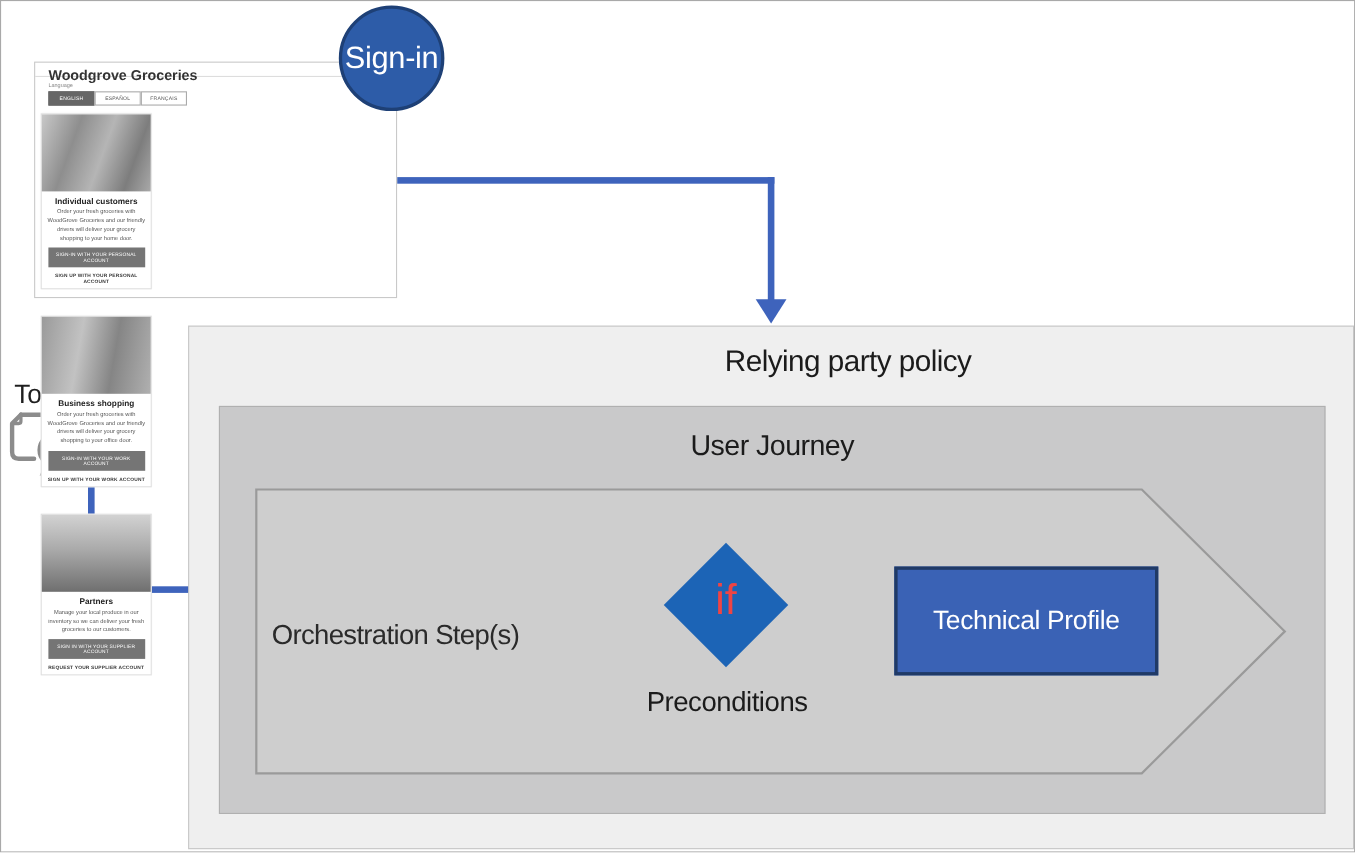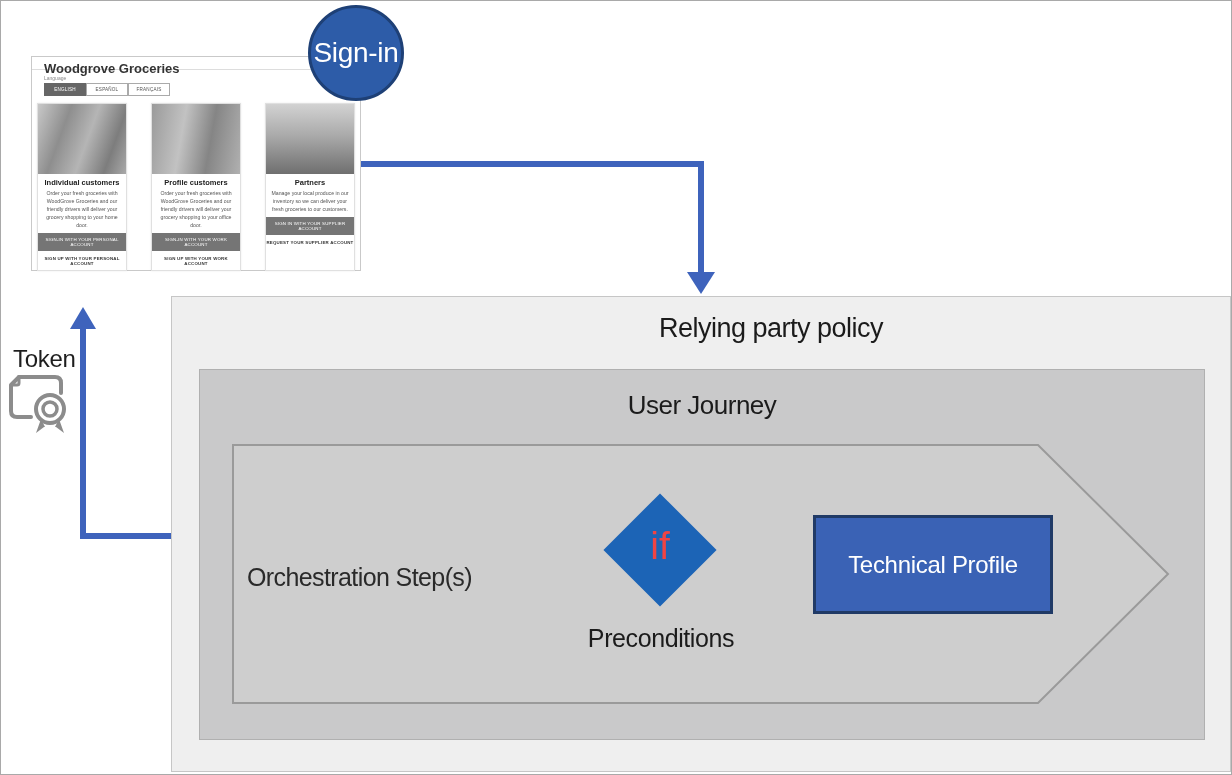--- a/index.html
+++ b/index.html
@@ -101,21 +101,21 @@
   }
   .lang-section { padding:5px 0 0 12px; }
   .lang-label { font-size:5px; color:#888; margin-bottom:2px; }
   .lang-row { display:flex; }
   .lang-btn {
     font-size:4.6px; letter-spacing:0.2px; color:#555;
     border:1px solid #aaa; background:#fff; padding:3px 0;
     width:42px; text-align:center; cursor:pointer;
   }
   .lang-btn.selected { background:#666; color:#fff; border-color:#666; }
-  .cards-row { display:flex; gap:24px; padding:7px 5px 0 5px; }
+  .cards-row { display:flex; gap:24px; padding:7px 5px 0 5px;flex-direction:column; }
   .card {
     width:101px; background:#fff; border:1px solid #e0e0e0;
     box-shadow:0 0 2px rgba(0,0,0,0.08); padding-bottom:4px;
   }
   .card-img { width:100%; height:70px; }
   .img-0 { background:linear-gradient(110deg,#c8c8c8 0%,#8e8e8e 30%,#b5b5b5 55%,#7d7d7d 80%,#a9a9a9 100%); }
   .img-1 { background:linear-gradient(100deg,#9a9a9a 0%,#c2c2c2 35%,#858585 65%,#b0b0b0 100%); }
   .img-2 { background:linear-gradient(180deg,#d2d2d2 0%,#aaaaaa 45%,#6f6f6f 100%); }
   .card-title { font-size:7.5px; font-weight:bold; color:#222; text-align:center; margin-top:4px; }
   .card-desc { font-size:5.2px; line-height:1.55; color:#555; text-align:center; padding:2px 5px 0 5px; }
@@ -186,21 +186,21 @@
       <div class="card">
         <div class="card-img img-0"></div>
         <div class="card-title">Individual customers</div>
         <div class="card-desc">Order your fresh groceries with WoodGrove Groceries and our friendly drivers will deliver your grocery shopping to your home door.</div>
         <button class="card-btn">SIGN-IN WITH YOUR PERSONAL ACCOUNT</button>
         <a class="card-link">SIGN UP WITH YOUR PERSONAL ACCOUNT</a>
       </div>
 
       <div class="card">
         <div class="card-img img-1"></div>
-        <div class="card-title">Profile customers</div>
+        <div class="card-title">Business shopping</div>
         <div class="card-desc">Order your fresh groceries with WoodGrove Groceries and our friendly drivers will deliver your grocery shopping to your office door.</div>
         <button class="card-btn">SIGN-IN WITH YOUR WORK ACCOUNT</button>
         <a class="card-link">SIGN UP WITH YOUR WORK ACCOUNT</a>
       </div>
 
       <div class="card">
         <div class="card-img img-2"></div>
         <div class="card-title">Partners</div>
         <div class="card-desc">Manage your local produce in our inventory so we can deliver your fresh groceries to our customers.</div>
         <button class="card-btn">SIGN IN WITH YOUR SUPPLIER ACCOUNT</button>

